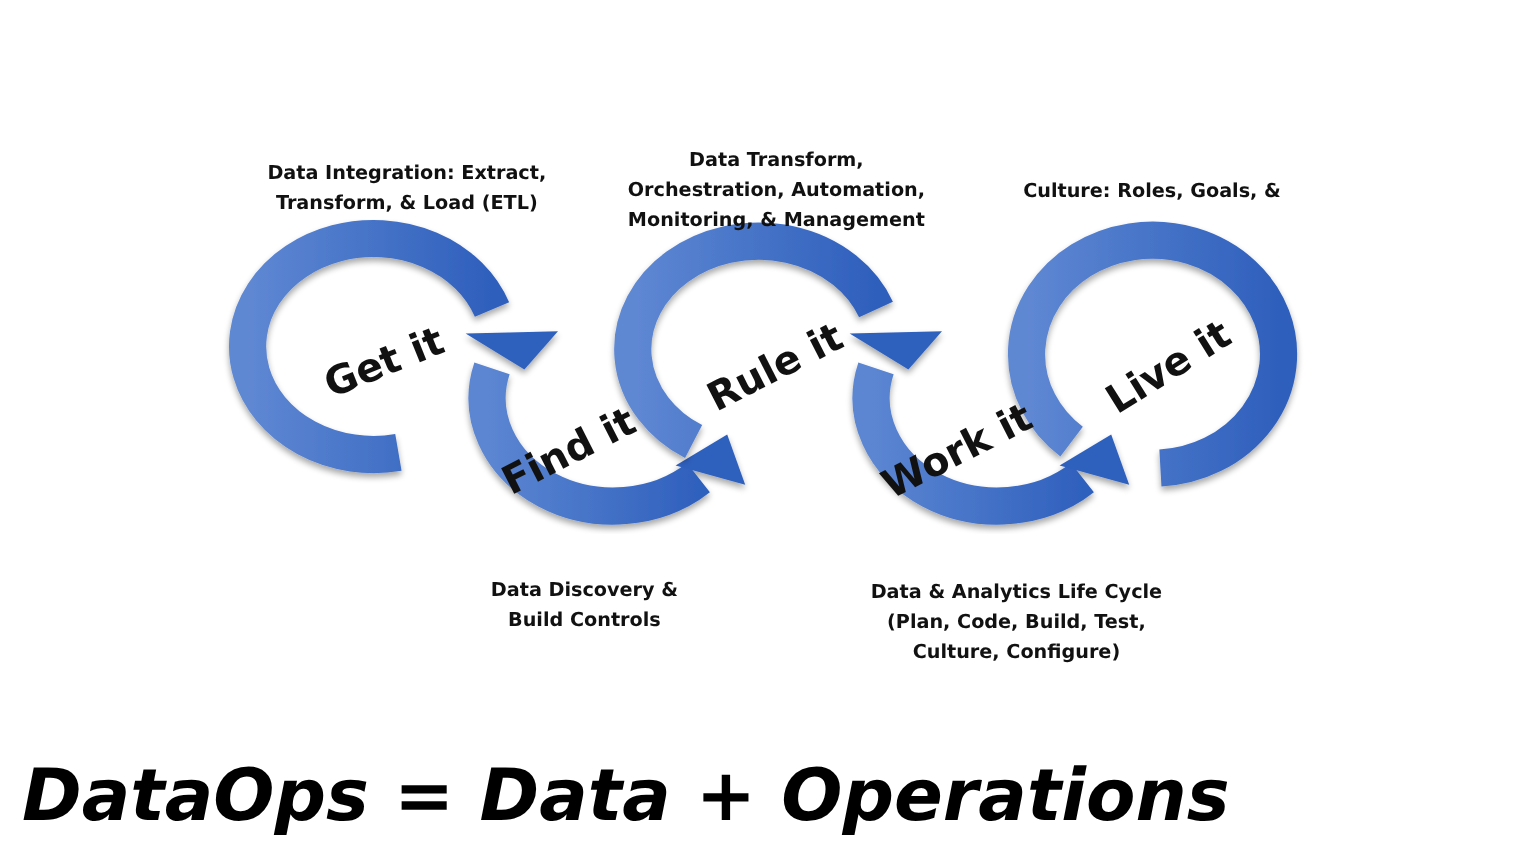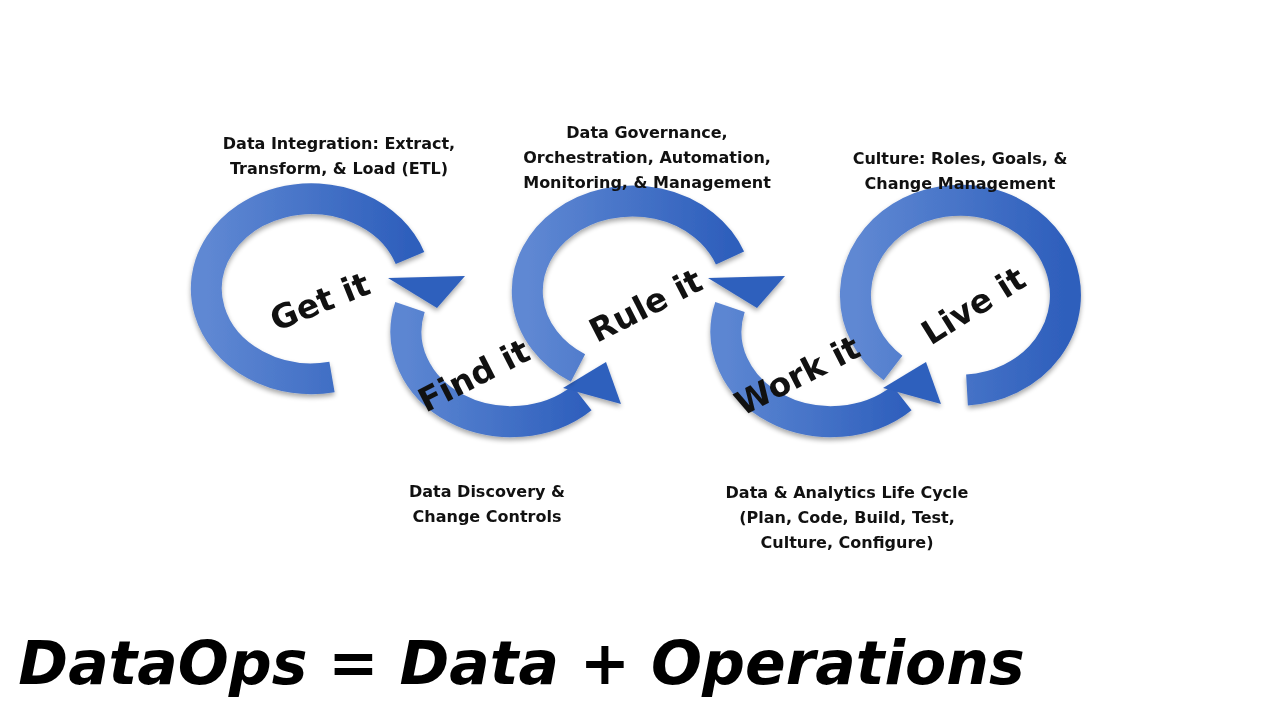--- a/index.html
+++ b/index.html
@@ -86,30 +86,29 @@
 <div class="stage-label" style="left:585px; top:286px; transform: rotate(-27deg);">Rule it</div>
 <div class="stage-label" style="left:730px; top:356px; transform: rotate(-27deg);">Work it</div>
 <div class="stage-label" style="left:916px; top:286px; transform: rotate(-32deg);">Live it</div>
 
 <div class="caption" style="left:339px; top:131px;">
   <div>Data Integration: Extract,</div>
   <div>Transform, &amp; Load (ETL)</div>
 </div>
 <div class="caption" style="left:487px; top:479px;">
   <div>Data Discovery &amp;</div>
-  <div>Change Controls</div>
+  <div>Build Controls</div>
 </div>
 <div class="caption" style="left:647px; top:120px;">
-  <div>Data Governance,</div>
+  <div>Data Transform,</div>
   <div>Orchestration, Automation,</div>
   <div>Monitoring, &amp; Management</div>
 </div>
 <div class="caption" style="left:831px; top:480px;margin-left:16px;">
   <div>Data &amp; Analytics Life Cycle</div>
   <div>(Plan, Code, Build, Test,</div>
   <div>Culture, Configure)</div>
 </div>
 <div class="caption" style="left:960px; top:146px;">
   <div>Culture: Roles, Goals, &amp;</div>
-  <div>Change Management</div>
 </div>
 
 <div class="title">DataOps = Data + Operations</div>
 
 </body></html>

